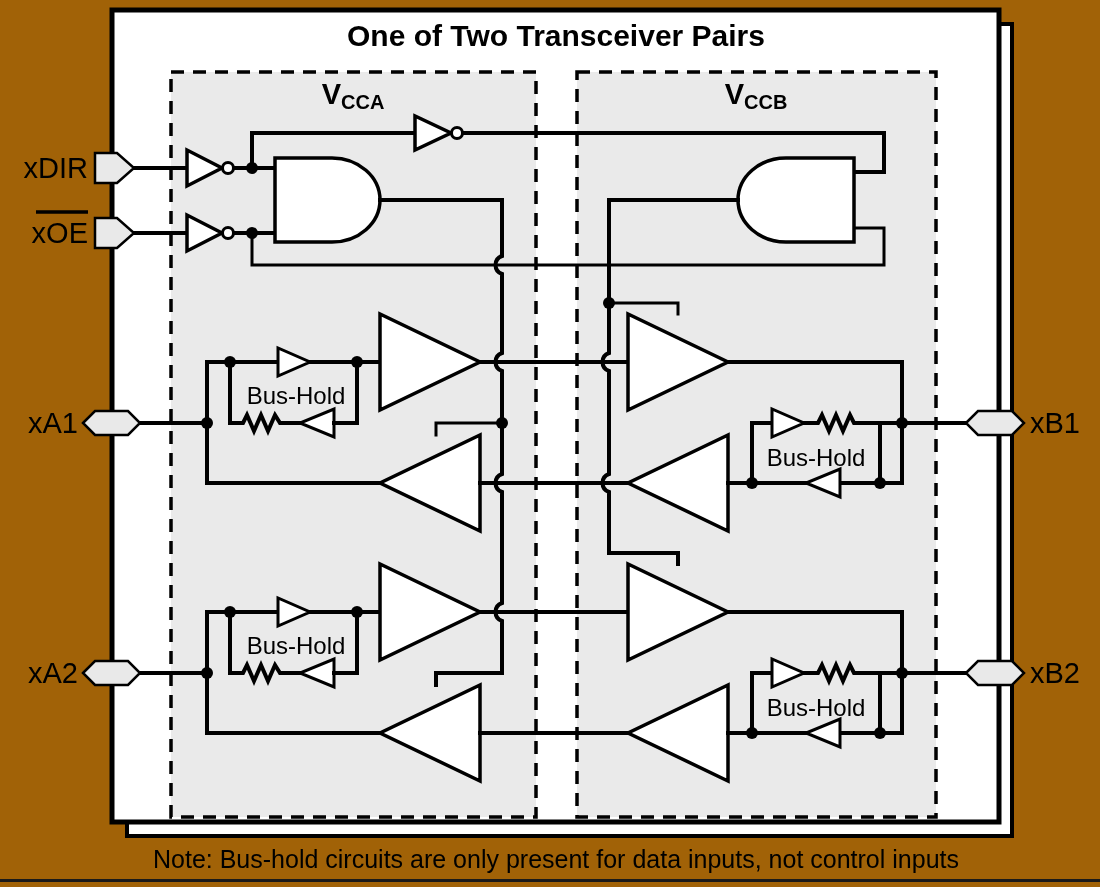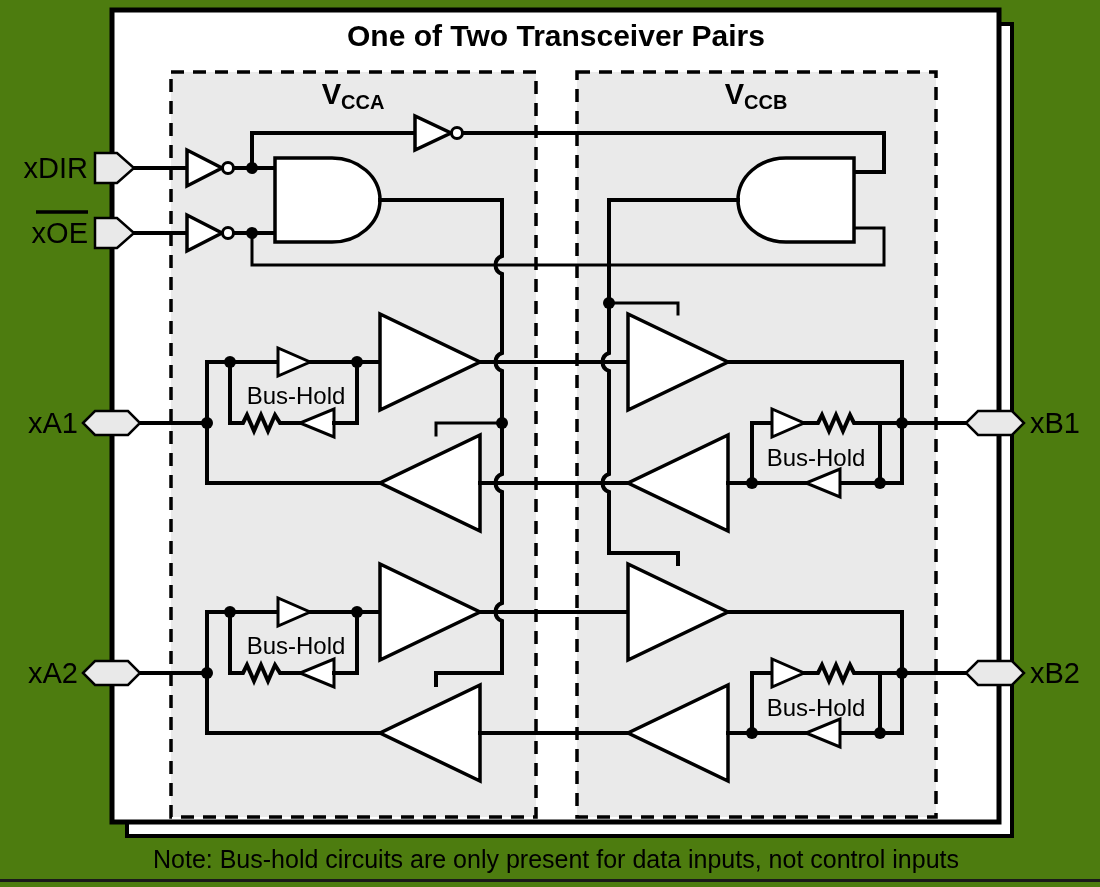--- a/index.html
+++ b/index.html
@@ -1,16 +1,16 @@
 <!DOCTYPE html>
 <html><head>
 <meta charset="utf-8">
 <style>
   html,body{margin:0;padding:0;background:#ffffff;}
-  #stage{position:relative;width:1100px;height:887px;background:#4d7c0f;overflow:hidden;
+  #stage{position:relative;width:1100px;height:887px;background:#a16207;overflow:hidden;
          font-family:"Liberation Sans", sans-serif;text-decoration:underline;}
   svg{display:block;}
   text{fill:#000;}
   .title-text{font-size:30px;font-weight:bold;}
   .vcc-text{font-size:29px;font-weight:bold;}
   .vcc-sub{font-size:20px;font-weight:bold;}
   .pin-text{font-size:29px;}
   .bh-text{font-size:24px;}
   .note-text{font-size:25px;}
   .wire{stroke:#000;stroke-width:4;fill:none;stroke-linecap:square;}

